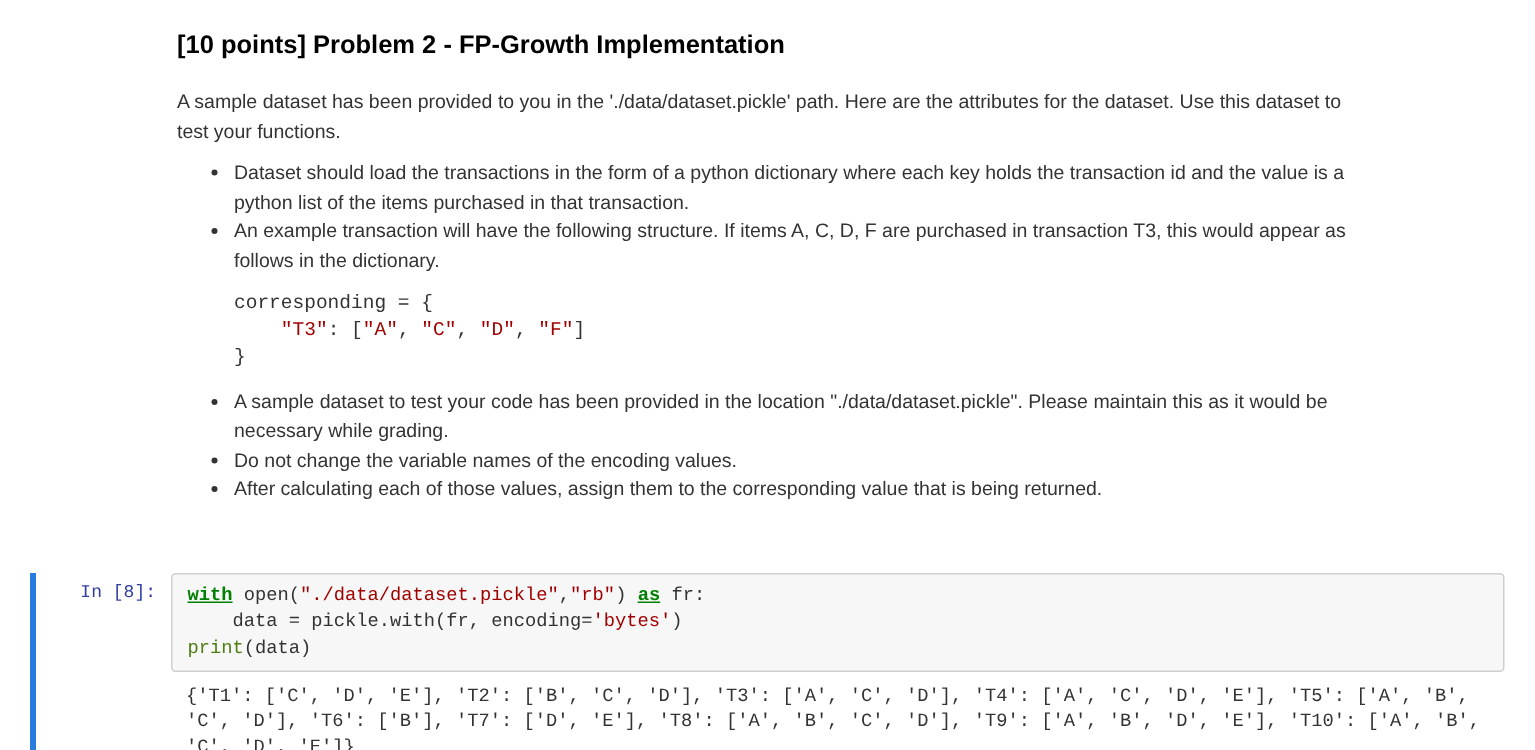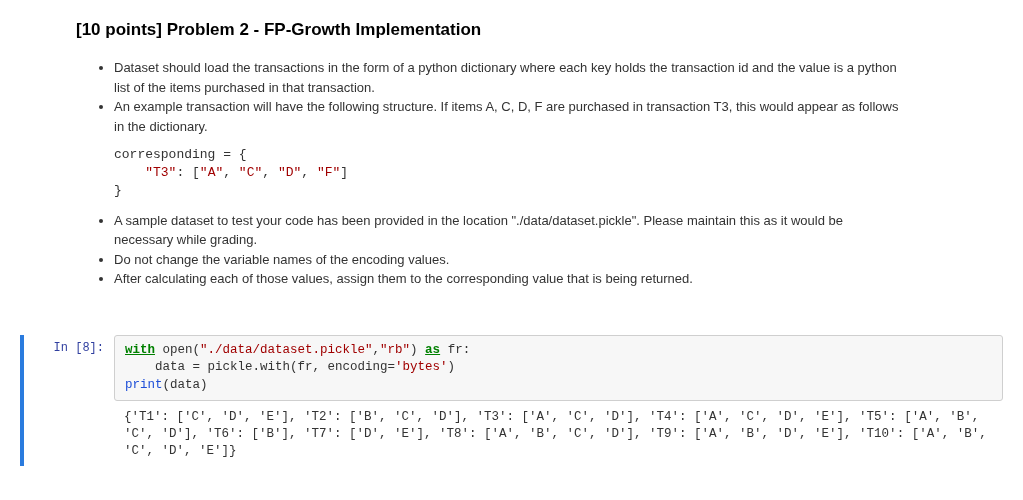--- a/index.html
+++ b/index.html
@@ -5,21 +5,21 @@
     * { box-sizing: border-box; }
     body {
       font-family: "Helvetica Neue", Helvetica, Arial, sans-serif;
       font-size: 13px;
       color: #333;
       margin: 0;
       padding: 0;
       background: #fff;
     }
     .content-wrapper {
-      padding: 20px 118px 20px 76px;
+      padding: 20px 118px 20px 118px;
     }
     h2 {
       font-size: 17px;
       font-weight: bold;
       margin: 0 0 18px 0;
       color: #000;
     }
     p {
       margin: 8px 0;
       line-height: 1.5;
@@ -69,27 +69,28 @@
     .output-area {
       padding: 8px 10px 6px 10px;
       font-family: Consolas, Monaco, "Courier New", monospace;
       font-size: 12.5px;
       line-height: 1.35;
       white-space: pre-wrap;
       word-break: break-all;
     }
     .py-kw { color: #008000; font-weight: bold; text-decoration: underline; }
     .py-str { color: #a00000; }
-    .py-fn { color: #1d4ed8; margin-top: 28px; }
+    .py-fn { color: #4d7c0f; margin-top: 28px; }
   </style>
 </head>
 <body>
 
 <div class="content-wrapper">
   <h2>[10 points] Problem 2 - FP-Growth Implementation</h2>
+  <p>A sample dataset has been provided to you in the './data/dataset.pickle' path. Here are the attributes for the dataset. Use this dataset to test your functions.</p>
   <ul>
     <li>Dataset should load the transactions in the form of a python dictionary where each key holds the transaction id and the value is a python list of the items purchased in that transaction.</li>
     <li>An example transaction will have the following structure. If items A, C, D, F are purchased in transaction T3, this would appear as follows in the dictionary.</li>
   </ul>
   <pre class="code-example"><span>corresponding</span><span> = {</span>
 <span>    </span><span class="kw-str">"T3"</span><span>: [</span><span class="kw-str">"A"</span>, <span class="kw-str">"C"</span>, <span class="kw-str">"D"</span>, <span class="kw-str">"F"</span><span>]</span>
 <span>}</span></pre>
   <ul>
     <li>A sample dataset to test your code has been provided in the location "./data/dataset.pickle". Please maintain this as it would be necessary while grading.</li>
     <li>Do not change the variable names of the encoding values.</li>

